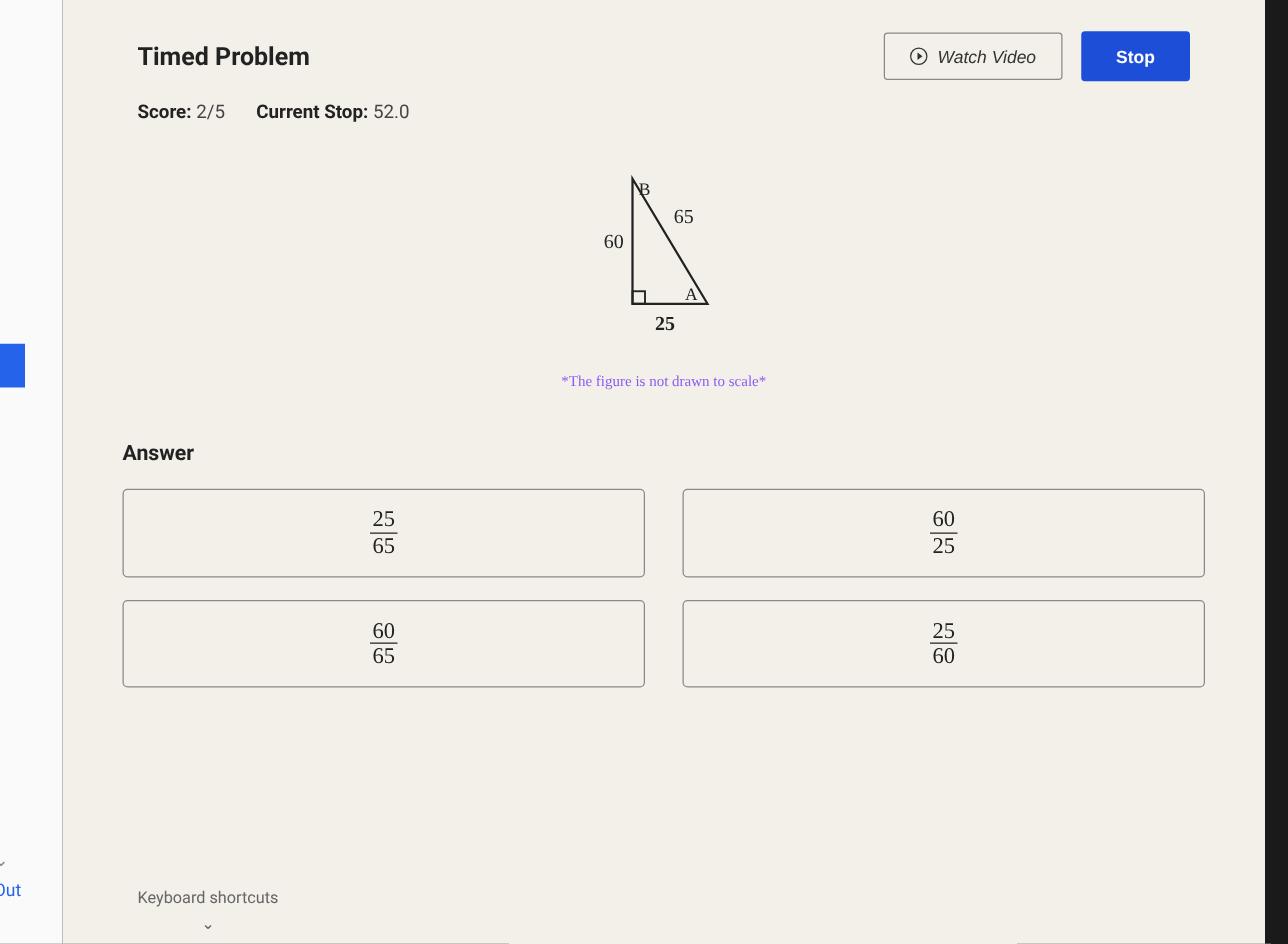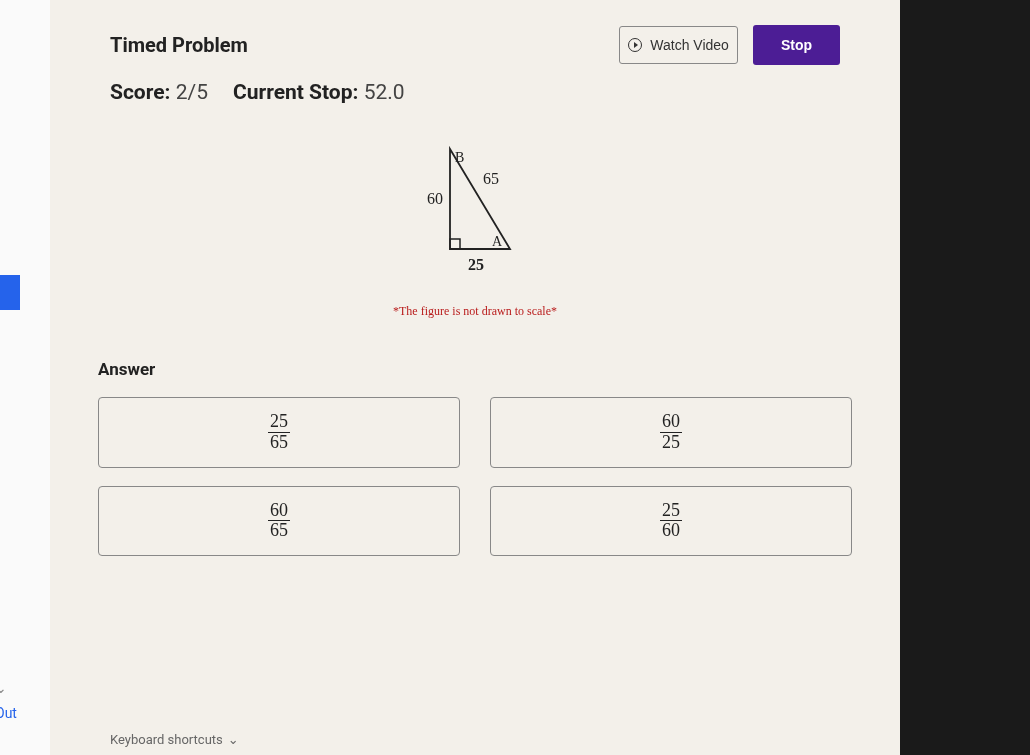--- a/index.html
+++ b/index.html
@@ -38,21 +38,21 @@
       position: absolute;
       left: -5px;
       top: 705px;
       font-size: 14px;
       color: #2563eb;
     }
     .main-panel {
       position: absolute;
       left: 50px;
       top: 0;
-      width: 850px;
+      width: 962px;
       height: 755px;
       background: #f3f0ea;
       padding: 0;
     }
     .header-row {
       display: flex;
       align-items: center;
       justify-content: space-between;
       padding: 25px 60px 10px 60px;
     }
@@ -62,31 +62,32 @@
       color: #222;
     }
     .header-actions {
       display: flex;
       gap: 15px;
       align-items: center;
     }
     .btn-watch {
       border: 1px solid #888;
       background: #f3f0ea;
-      padding: 10px 8px;
+      padding: 10px 20px;
       font-size: 14px;
       color: #333;
       border-radius: 3px;
       display: flex;
       align-items: center;
       gap: 8px;
       cursor: pointer;
+      font-style: italic;
     }
     .btn-stop {
-      background: #4c1d95;
+      background: #1d4ed8;
       color: white;
       border: none;
       padding: 12px 28px;
       font-size: 14px;
       font-weight: 600;
       border-radius: 3px;
       cursor: pointer;
     }
     .play-circle {
       width: 14px;
@@ -102,21 +103,21 @@
       height: 0;
       border-left: 4px solid #333;
       border-top: 3px solid transparent;
       border-bottom: 3px solid transparent;
       margin-left: 1px;
     }
     .status-row {
       padding: 5px 85px 20px 60px;
       display: flex;
       gap: 25px;
-      font-size: 21px;
+      font-size: 15px;
       color: #444;
     }
     .status-row b { font-weight: 700; color: #222; }
     .problem-area {
       text-align: center;
       padding: 10px 0 30px 0;
     }
     .problem-title {
       font-family: 'Times New Roman', serif;
       font-size: 24px;
@@ -126,21 +127,21 @@
     .problem-title .var { font-style: italic; }
     .triangle-wrap {
       display: inline-block;
       position: relative;
       margin-bottom: 8px;
     }
     .triangle-svg { display: block; }
     .disclaimer {
       font-family: 'Times New Roman', serif;
       font-size: 12px;
-      color: #b91c1c;
+      color: #8b5cf6;
       margin-top: 8px;
     }
     .answer-section {
       padding: 10px 48px;
     }
     .answer-heading {
       font-size: 17px;
       font-weight: 700;
       color: #222;
       margin-bottom: 18px;
@@ -173,20 +174,21 @@
     .frac .den { border-top: 1.5px solid #222; padding: 0 2px; }
     .footer-link {
       position: absolute;
       bottom: 8px;
       left: 60px;
       font-size: 13px;
       color: #666;
       display: flex;
       align-items: center;
       gap: 5px;
+      flex-direction: column;
     }
     .tri-label {
       font-family: 'Times New Roman', serif;
       font-size: 16px;
       fill: #222;
     }
     .tri-vertex {
       font-family: 'Times New Roman', serif;
       font-size: 14px;
       fill: #222;

